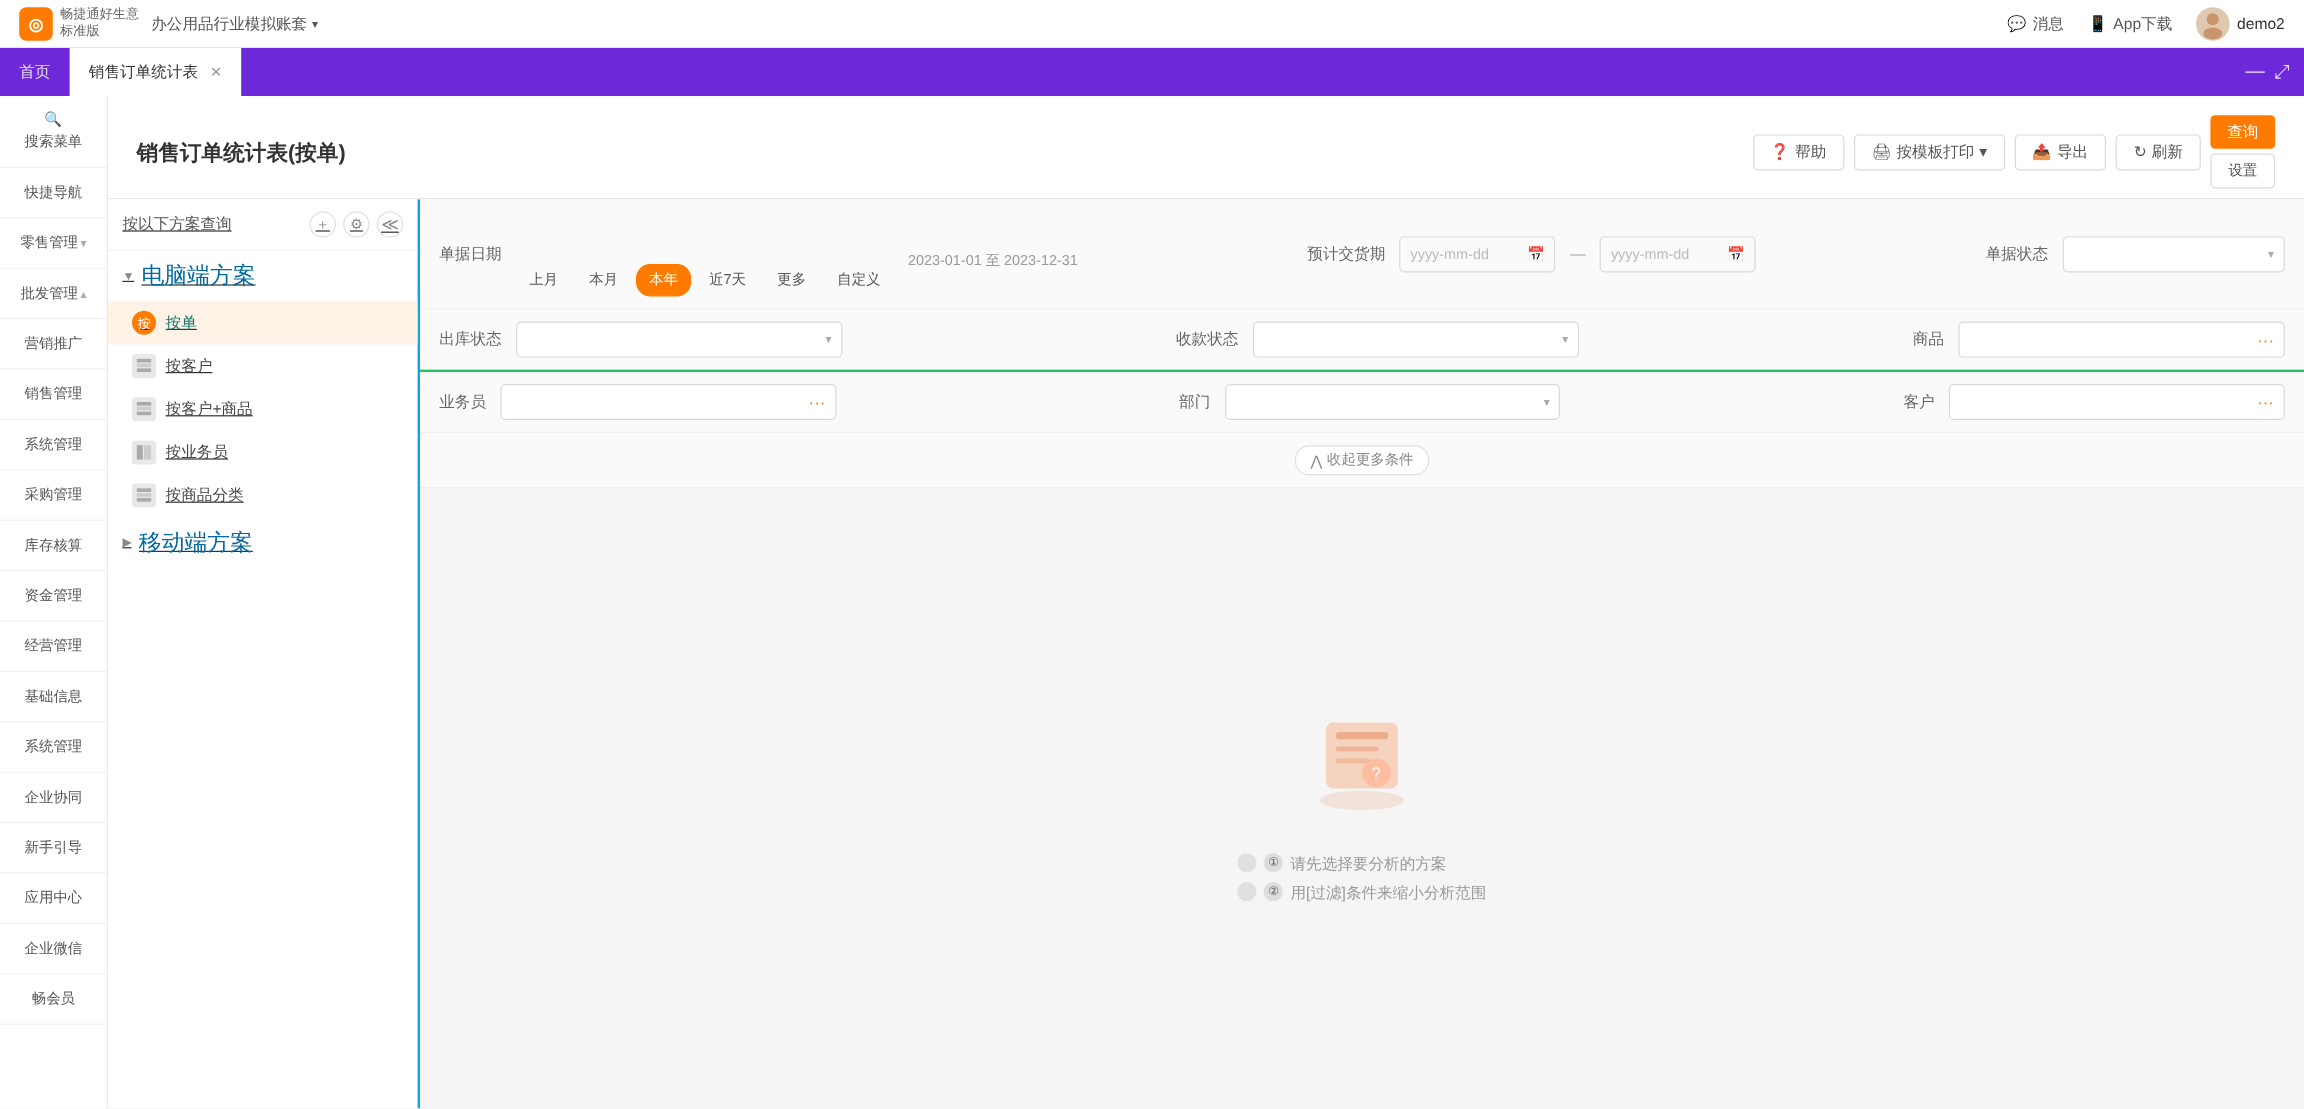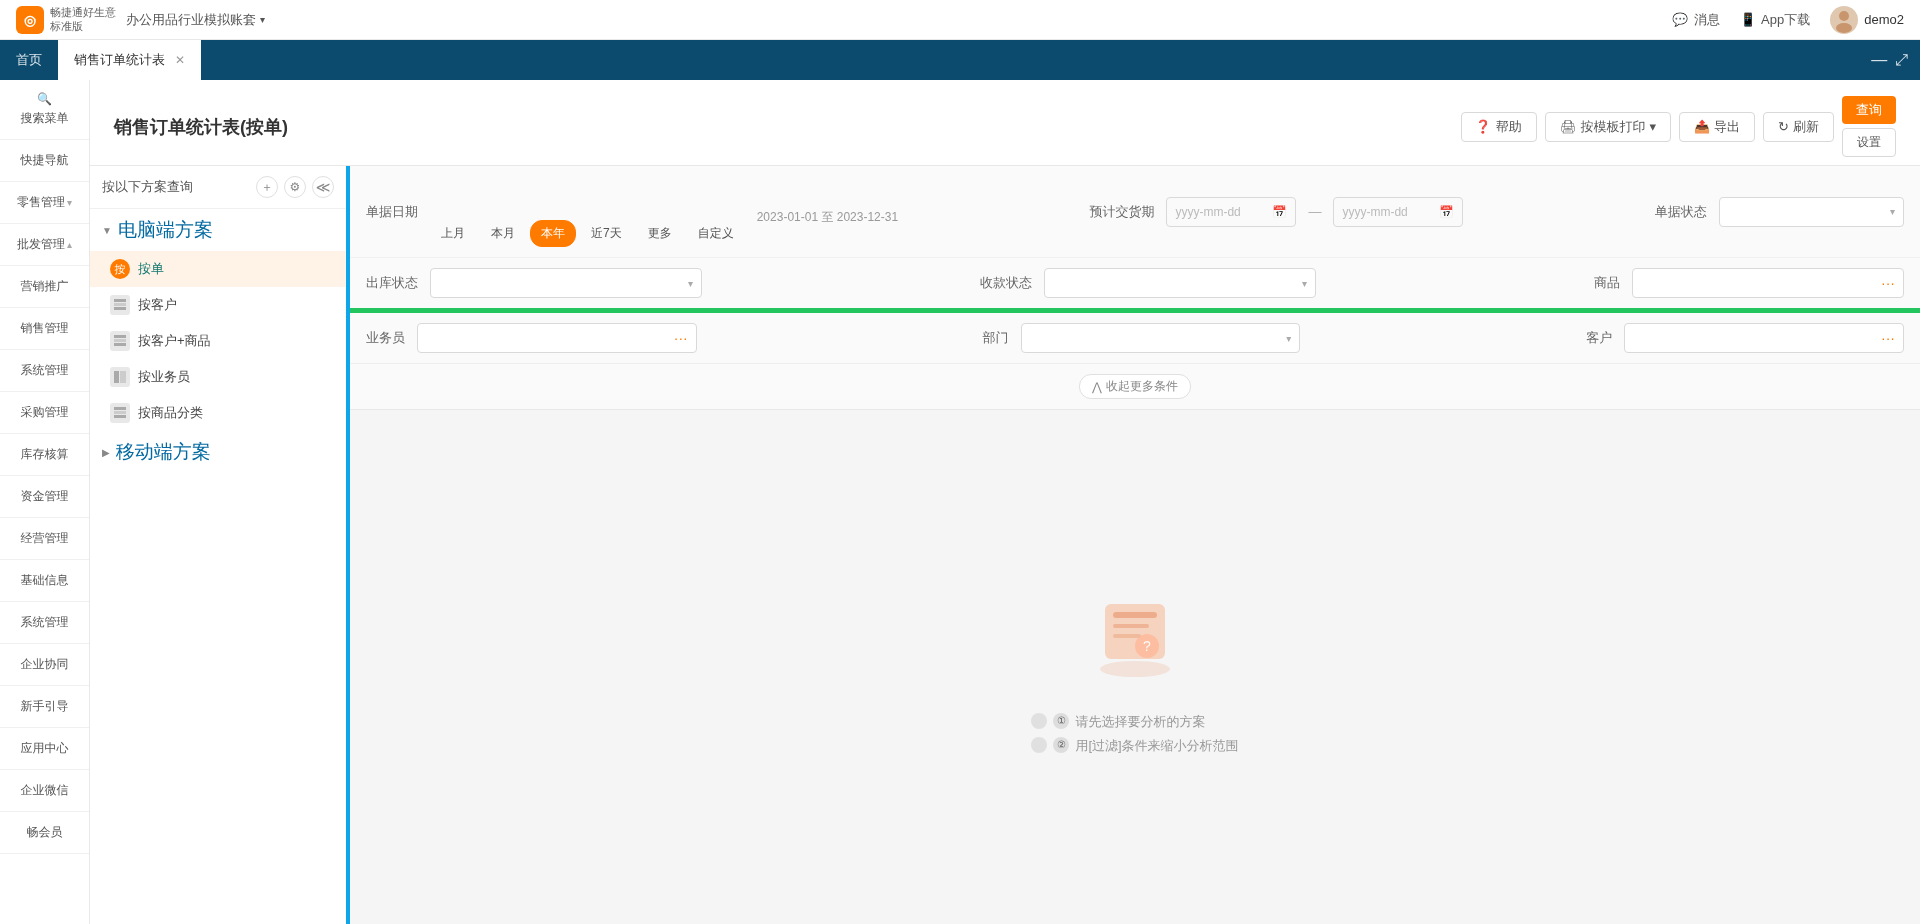--- a/index.html
+++ b/index.html
@@ -12,21 +12,21 @@
     .logo-icon { width: 28px; height: 28px; background: #ff7b00; border-radius: 6px; display: flex; align-items: center; justify-content: center; color: white; font-size: 14px; font-weight: bold; }
     .logo-text { font-size: 11px; color: #666; line-height: 1.2; }
     .workspace-selector { display: flex; align-items: center; gap: 4px; color: #555; font-size: 13px; cursor: pointer; }
     .workspace-selector span { color: #555; }
     .chevron-down { color: #999; font-size: 10px; }
     .top-bar-right { display: flex; align-items: center; gap: 20px; }
     .top-bar-action { display: flex; align-items: center; gap: 5px; color: #555; cursor: pointer; font-size: 13px; }
     .user-avatar { width: 28px; height: 28px; border-radius: 50%; background: #e0c8b0; display: flex; align-items: center; justify-content: center; font-size: 11px; color: #8b5a2b; overflow: hidden; }
 
     
-    .tab-bar { height: 40px; background: #0c4a6e; display: flex; align-items: center; padding: 0 0; flex-shrink: 0; }
+    .tab-bar { height: 40px; background: #6d28d9; display: flex; align-items: center; padding: 0 0; flex-shrink: 0; }
     .tab-item { height: 40px; display: flex; align-items: center; padding: 0 16px; cursor: pointer; color: rgba(255,255,255,0.85); font-size: 13px; gap: 6px; }
     .tab-item.home { background: transparent; }
     .tab-item.active { background: #fff; color: #333; border-radius: 0; }
     .tab-item.active .tab-close { color: #999; }
     .tab-close { font-size: 12px; cursor: pointer; color: rgba(255,255,255,0.7); margin-left: 4px; }
     .tab-bar-actions { margin-left: auto; display: flex; align-items: center; gap: 8px; padding-right: 12px; }
     .tab-bar-btn { color: rgba(255,255,255,0.85); cursor: pointer; font-size: 16px; }
 
     
     .main { display: flex; flex: 1; overflow: hidden; }
@@ -39,21 +39,21 @@
 
     
     .page-content { flex: 1; overflow: auto; display: flex; flex-direction: column; }
     .page-header { padding: 16px 24px 8px; display: flex; align-items: center; justify-content: space-between; background: #fff; border-bottom: 1px solid #e8e8e8; }
     .page-title { font-size: 18px; font-weight: 600; color: #333; }
 
     
     .content-area { display: flex; flex: 1; overflow: hidden; }
 
     
-    .scheme-panel { width: 260px; background: #fff; border-right: 4px solid #0ea5e9; padding: 0; flex-shrink: 0; overflow-y: auto; }
+    .scheme-panel { width: 260px; background: #fff; border-right: 2px solid #0ea5e9; padding: 0; flex-shrink: 0; overflow-y: auto; text-decoration: underline; }
     .scheme-panel-header { display: flex; align-items: center; gap: 6px; padding: 10px 12px; border-bottom: 1px solid #f0f0f0; }
     .scheme-panel-title { font-size: 13px; color: #555; flex: 1; }
     .scheme-panel-actions { display: flex; gap: 6px; }
     .scheme-action-icon { width: 22px; height: 22px; border-radius: 50%; border: 1px solid #e0e0e0; display: flex; align-items: center; justify-content: center; cursor: pointer; color: #888; font-size: 12px; }
     .scheme-collapse-btn { cursor: pointer; color: #888; font-size: 14px; }
 
     .scheme-group { }
     .scheme-group-header { display: flex; align-items: center; gap: 6px; padding: 8px 12px; cursor: pointer; }
     .scheme-group-arrow { font-size: 10px; color: #888; }
     .scheme-group-label { font-size: 19px; color: #0369a1; }
@@ -339,21 +339,21 @@
 
             <div style="flex:1;"></div>
 
             <span class="filter-cell-label">单据状态</span>
             <div style="flex:1;min-width:160px;border:1px solid #d9d9d9;border-radius:4px;height:30px;display:flex;align-items:center;padding:0 8px;cursor:pointer;background:#fff;">
               <span style="flex:1;color:#bbb;font-size:13px;"></span>
               <span style="color:#aaa;font-size:10px;">▾</span>
             </div>
           </div>
 
-          <div style="display:flex;align-items:center;padding:10px 16px;gap:12px;border-bottom:5px solid #22c55e;">
+          <div style="display:flex;align-items:center;padding:10px 16px;gap:12px;border-bottom:2px solid #22c55e;">
             <span class="filter-cell-label">出库状态</span>
             <div style="flex:1;max-width:300px;border:1px solid #d9d9d9;border-radius:4px;height:30px;display:flex;align-items:center;padding:0 8px;cursor:pointer;background:#fff;">
               <span style="flex:1;"></span>
               <span style="color:#aaa;font-size:10px;">▾</span>
             </div>
 
             <div style="flex:1;"></div>
 
             <span class="filter-cell-label">收款状态</span>
             <div style="flex:1;max-width:300px;border:1px solid #d9d9d9;border-radius:4px;height:30px;display:flex;align-items:center;padding:0 8px;cursor:pointer;background:#fff;">

